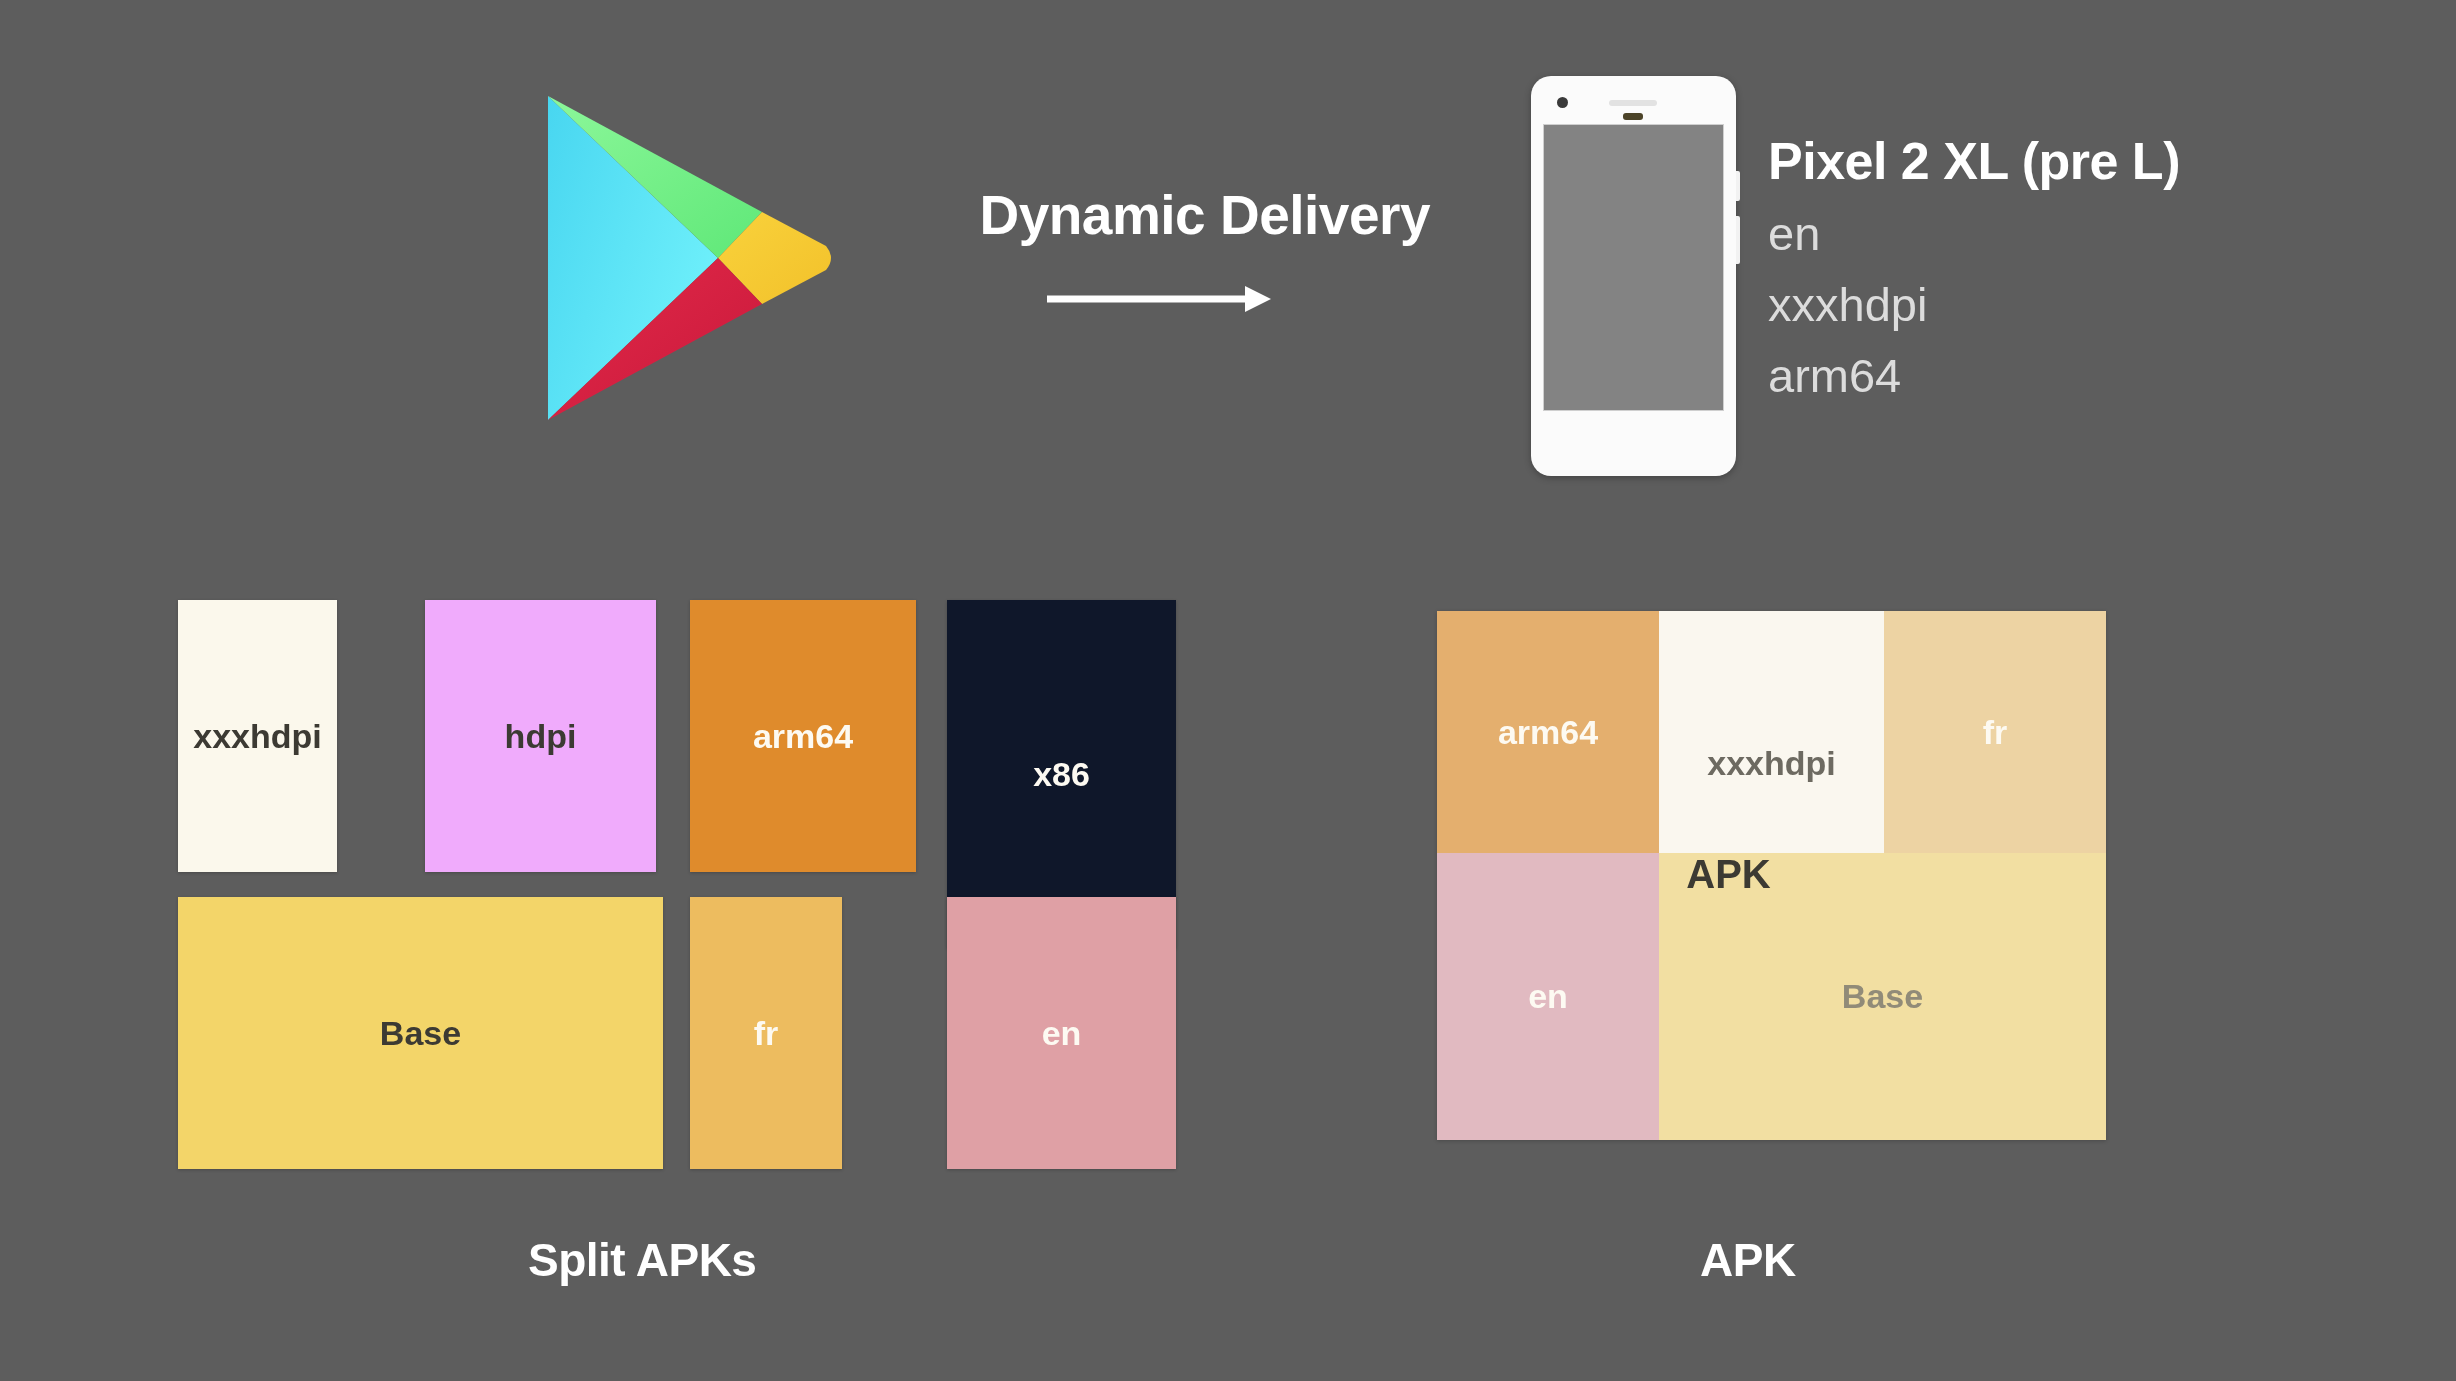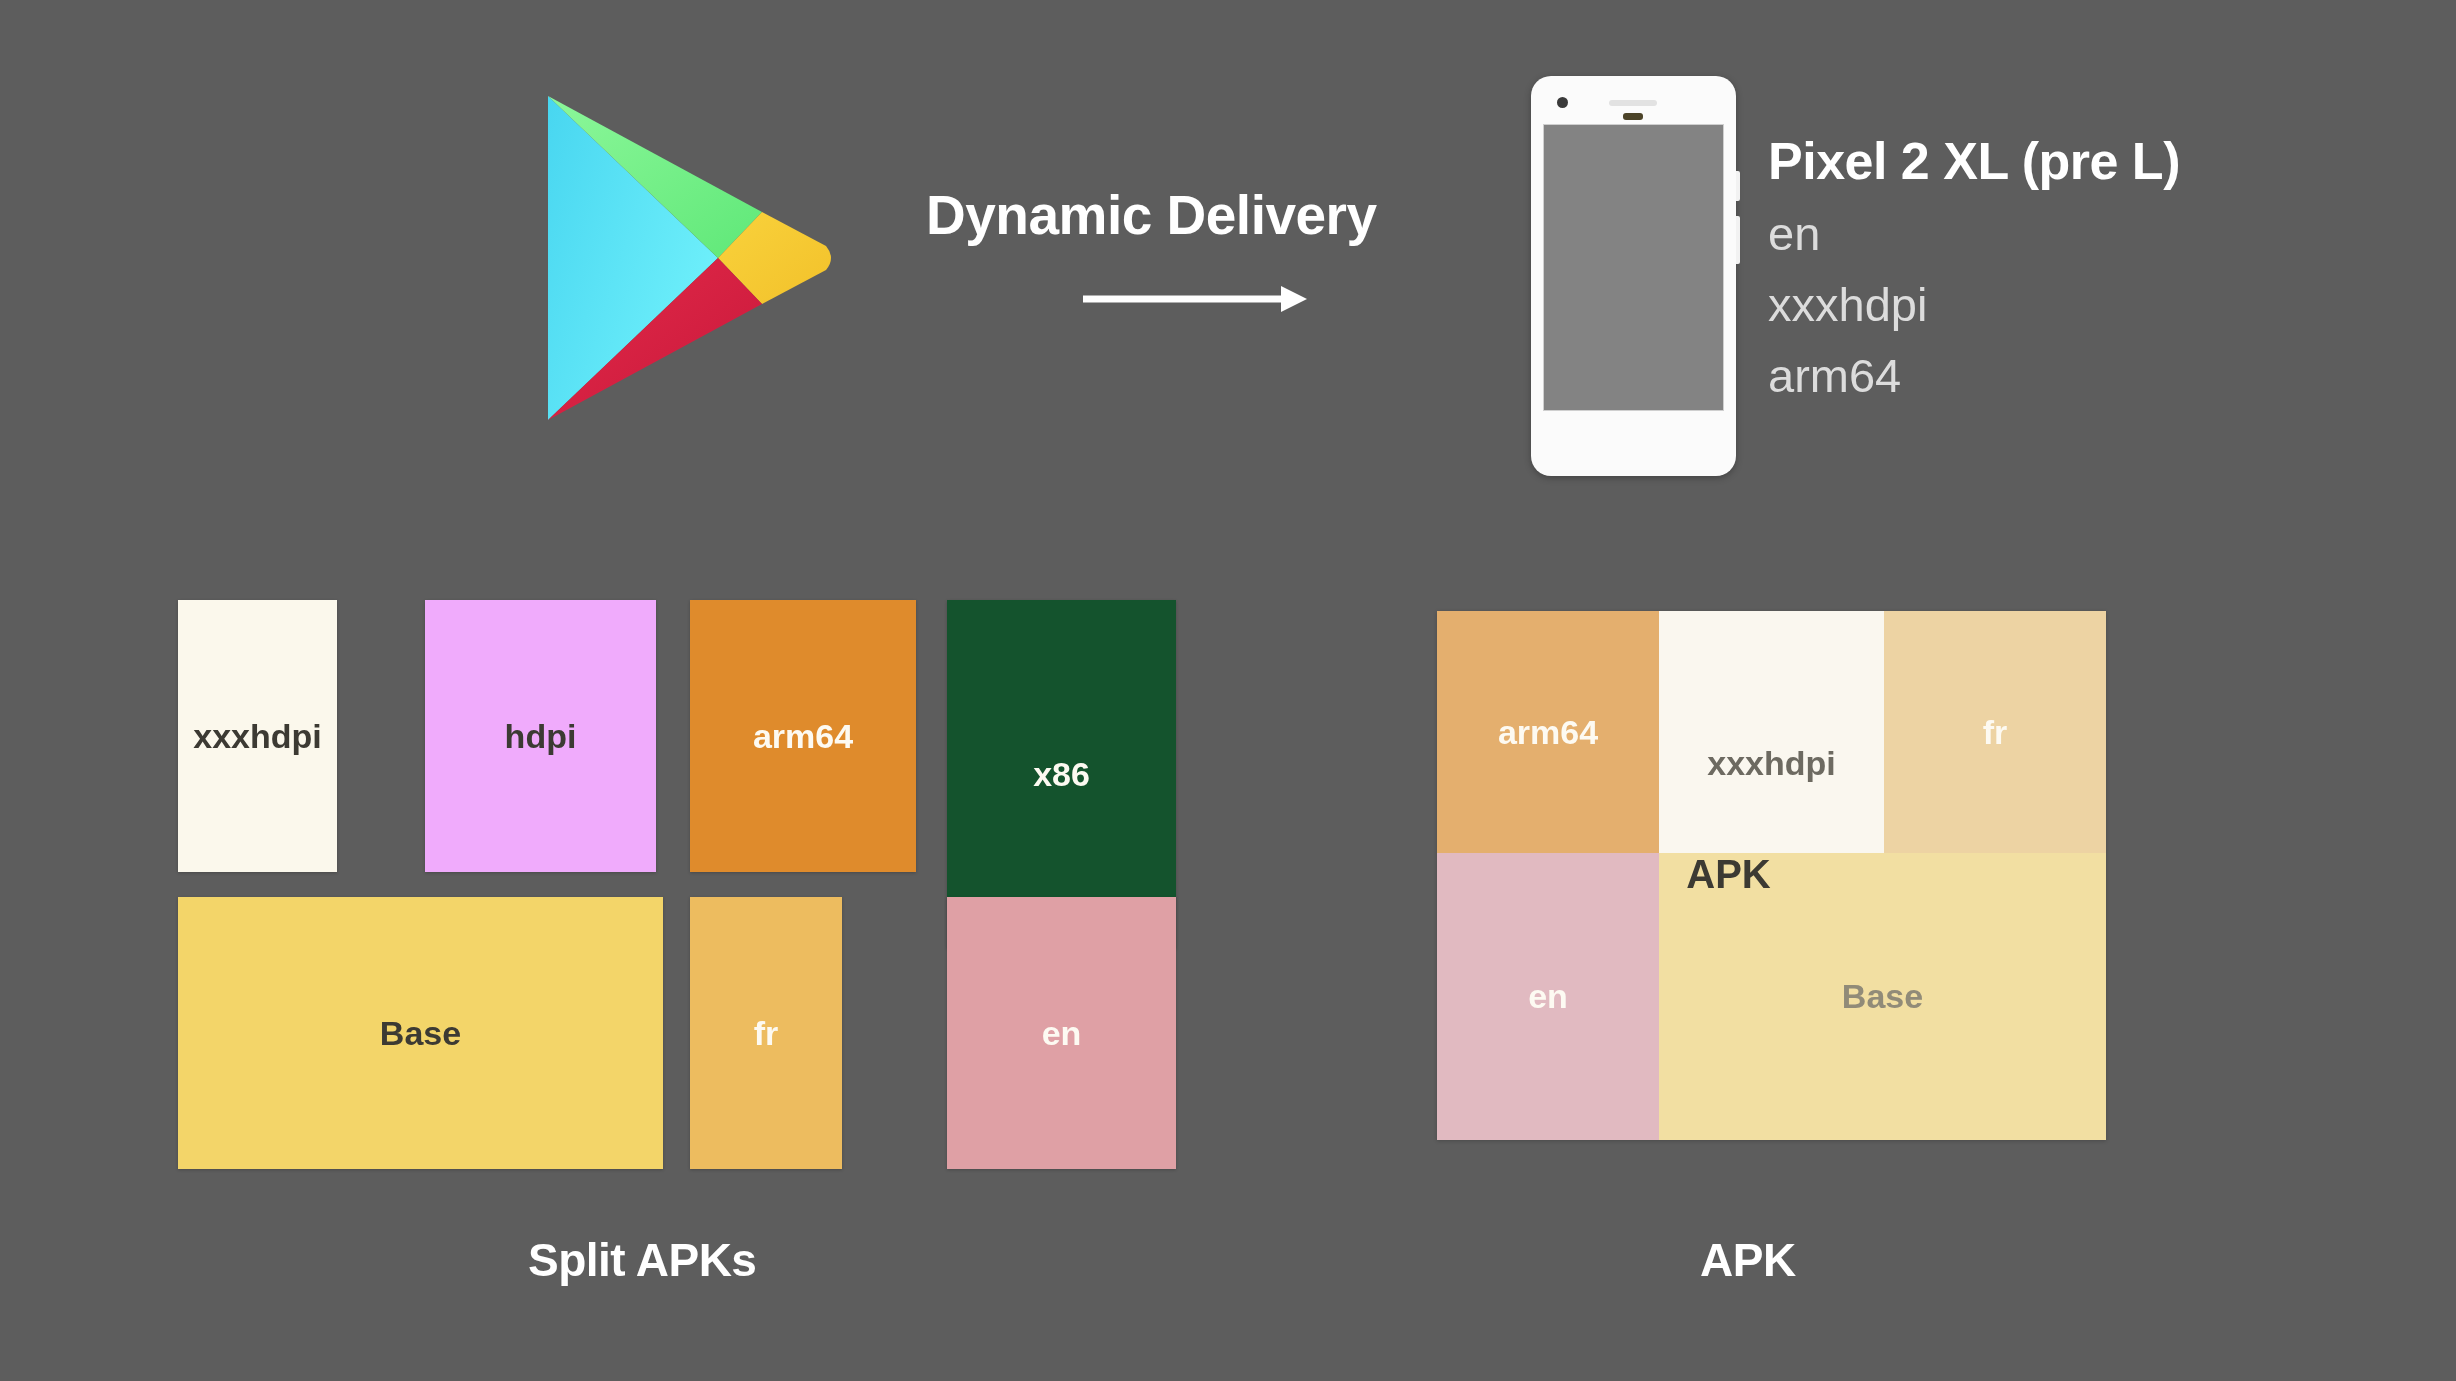--- a/index.html
+++ b/index.html
@@ -31,24 +31,24 @@
     left: 540px;
     top: 88px;
     width: 300px;
     height: 340px;
   }
   #play-logo svg { display: block; width: 100%; height: 100%; }
 
   
   #delivery-block {
     position: absolute;
-    left: 926px;
+    left: 890px;
     top: 185px;
     width: 540px;
-    text-align: left;
+    text-align: right;
   }
   #delivery-label {
     color: #ffffff;
     font-size: 55px;
     font-weight: bold;
     letter-spacing: -0.5px;
     line-height: 1.1;
     white-space: nowrap;
   }
   #delivery-arrow {
@@ -270,21 +270,21 @@
   <div id="split-group">
     <div class="apk-block" style="left: 0px; top: 0px; width: 159px; height: 272px; background: rgb(251, 248, 236); color: rgb(60, 58, 51);">
       <span>xxxhdpi</span>
     </div>
     <div class="apk-block" style="left: 247px; top: 0px; width: 231px; height: 272px; background: #f0abfc; color: rgb(60, 58, 51);">
       <span>hdpi</span>
     </div>
     <div class="apk-block" style="left: 512px; top: 0px; width: 226px; height: 272px; background: rgb(223, 139, 44); color: rgb(253, 250, 242);">
       <span>arm64</span>
     </div>
-    <div class="apk-block" style="left: 769px; top: 0px; width: 229px; height: 348px; background: #14532d; color: rgb(253, 250, 242);">
+    <div class="apk-block" style="left: 769px; top: 0px; width: 229px; height: 348px; background: #0f172a; color: rgb(253, 250, 242);">
       <span>x86</span>
     </div>
     <div class="apk-block" style="left: 0px; top: 297px; width: 485px; height: 272px; background: rgb(243, 213, 105); color: rgb(60, 58, 51);">
       <span>Base</span>
     </div>
     <div class="apk-block" style="left: 512px; top: 297px; width: 152px; height: 272px; background: rgb(237, 188, 95); color: rgb(253, 250, 242);">
       <span>fr</span>
     </div>
     <div class="apk-block" style="left: 769px; top: 297px; width: 229px; height: 272px; background: rgb(223, 160, 165); color: rgb(253, 250, 242);">
       <span>en</span>

